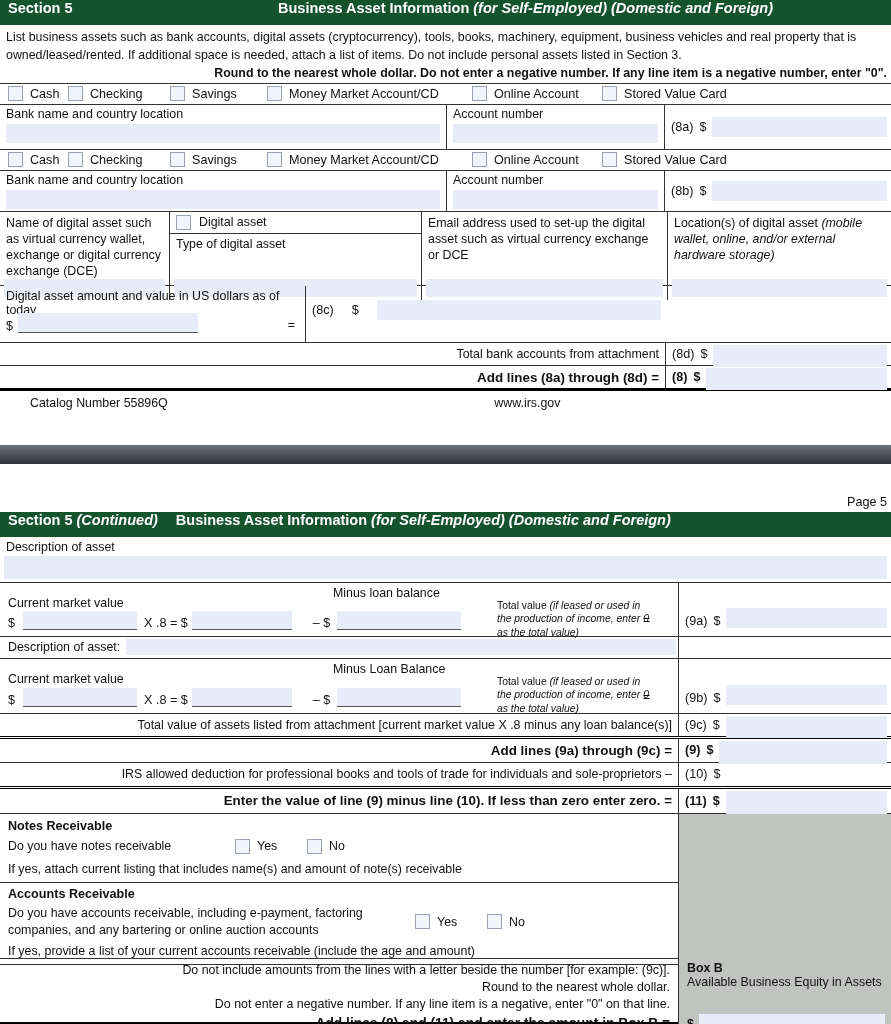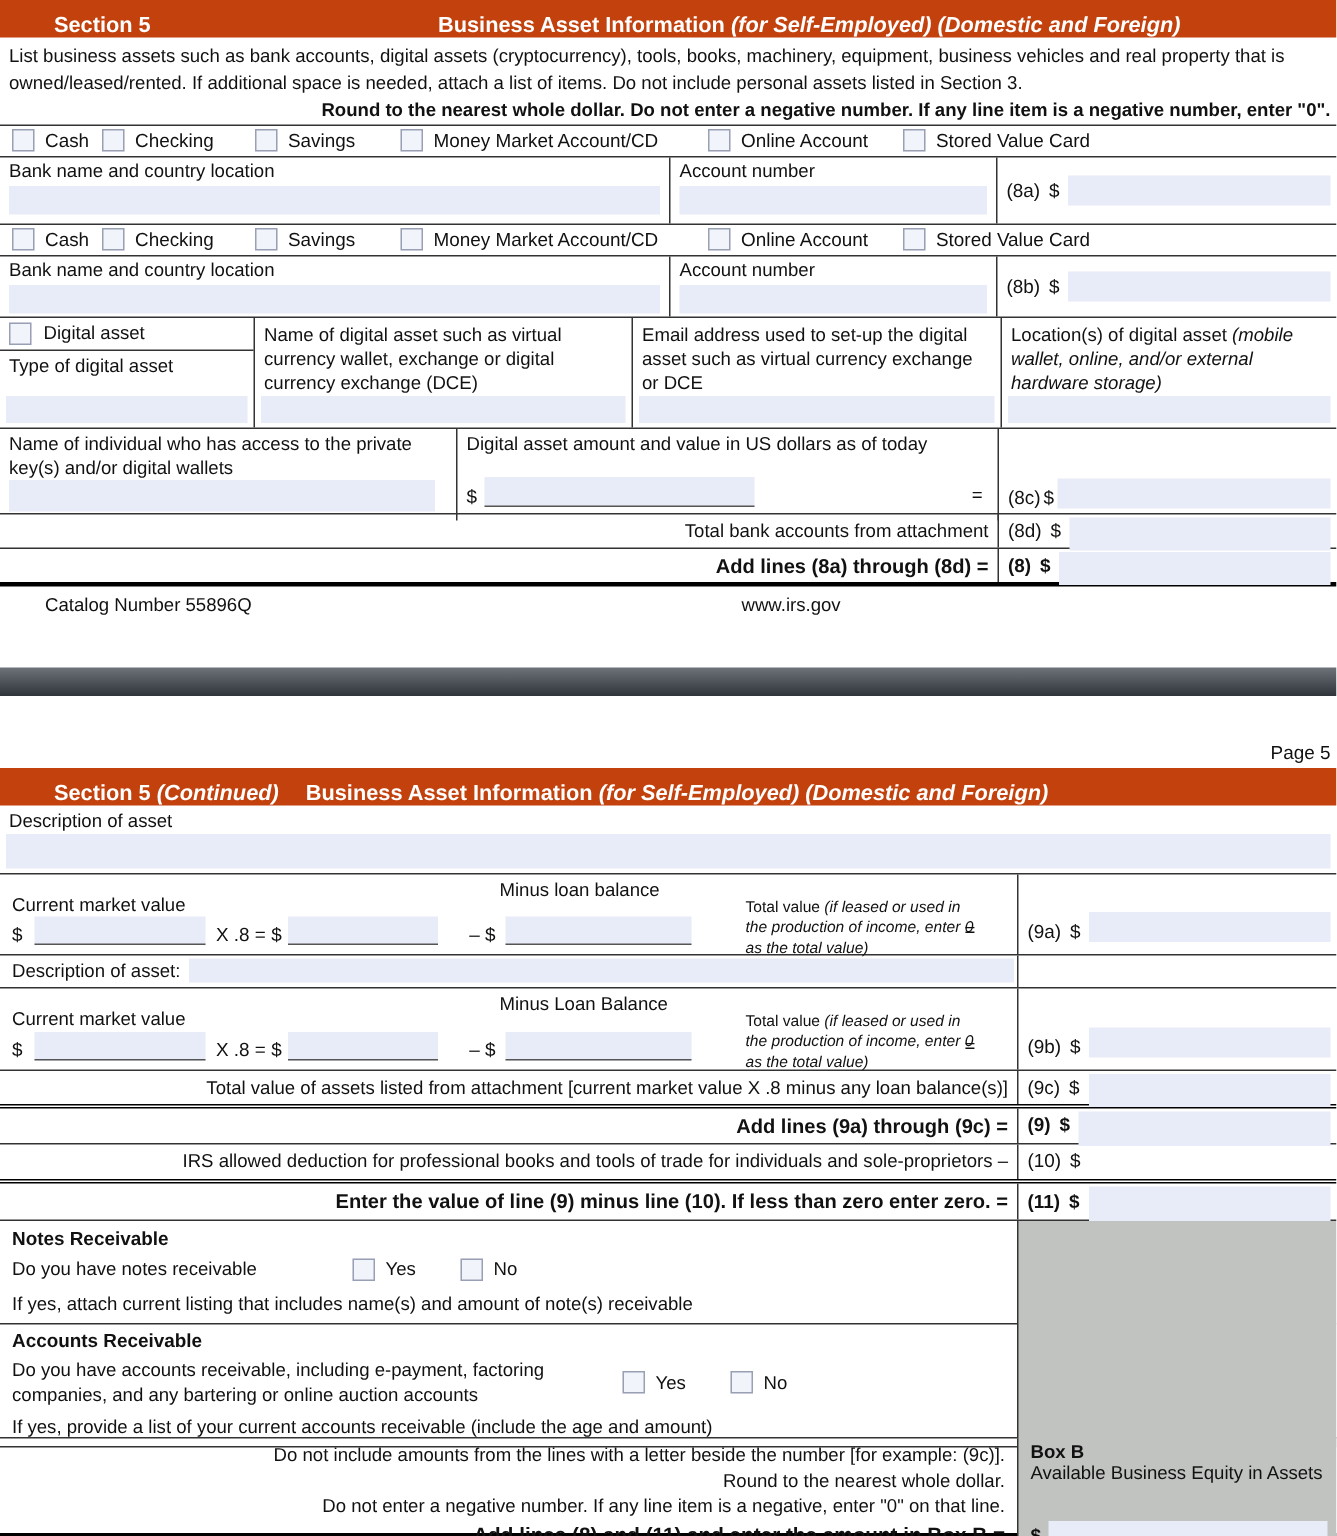--- a/index.html
+++ b/index.html
@@ -1,18 +1,18 @@
 <!DOCTYPE html>
 <html><head>
 <meta charset="utf-8">
 <style>
   * { box-sizing: border-box; margin: 0; padding: 0; }
   body { background:#fff; font-family:"Liberation Sans", sans-serif; color:#111; }
   .page { width:891px; background:#fff; }
-  .bar { background:#c2410c; color:#fff; height:25px; display:flex; align-items:flex-end; font-size:14.5px; font-weight:bold;padding-left:28px; }
+  .bar { background:#14532d; color:#fff; height:25px; display:flex; align-items:flex-start; font-size:14.5px; font-weight:bold; }
   .bar .sec { padding-left:8px; width:160px; flex:none; }
   .bar .sec .cont { font-style:italic; font-weight:bold; }
   .bar2 .sec { width:auto; margin-right:18px; }
   .bar .ttl { flex:1; text-align:center; }
   .bar2 .ttl { flex:none; text-align:left; }
   .it { font-style:italic; }
   .b { font-weight:bold; }
   .intro { font-size:12.4px; line-height:1.45; padding:4px 8px 1px 6px; }
   .rnote { font-size:12.4px; font-weight:bold; text-align:right; padding:0 4px 3px 0; }
   .cbrow { height:22px; display:flex; align-items:center; padding-left:8px; border-top:1.5px solid #333; border-bottom:1px solid #333; font-size:12.6px; }
@@ -33,21 +33,21 @@
   .dgtop { display:flex; align-items:center; gap:8px; padding:3px 6px; border-bottom:1px solid #333; }
   .dgtype { padding:3px 6px 0 6px; }
   .row8c { display:grid; grid-template-columns:305px 360px 1fr; border-top:1.5px solid #333; height:57px; font-size:12.4px; }
   .row8c .k1 { border-right:1px solid #333; display:flex; flex-direction:column; padding:2px 6px 6px 6px; line-height:1.3; }
   .row8c .k1 .fill { height:21px; margin-top:auto; margin-right:8px; }
   .row8c .k2 { position:relative; }
   .row8c .k2 .lbl { position:absolute; top:3px; left:6px; }
   .dstrip { position:absolute; left:6px; bottom:9px; display:flex; align-items:flex-end; gap:5px; font-size:12.6px; }
   .ufill { background:#e8ecf8; border-bottom:1.5px solid #555; width:180px; height:20px; }
   .row8c .eq { position:absolute; right:10px; bottom:10px; }
-  .k3 { border-left:1px solid #333; display:flex; align-items:flex-end; gap:2px; font-size:12.6px; padding:0 4px 8px 6px; }
+  .k3 { border-left:1px solid #333; display:flex; align-items:center; gap:18px; font-size:12.6px; padding:0 4px 8px 6px; }
   .k3 .fill { flex:1; height:20px; }
   .sumrow { display:grid; grid-template-columns:665px 1fr; border-top:1px solid #333; }
   .sumrow .lt { text-align:right; padding:4px 6px 3px 0; font-size:12.4px; }
   .sumrow .rt { border-left:1.5px solid #333; display:flex; align-items:center; gap:6px; font-size:12.6px; padding:0 4px 0 6px; }
   .sumrow .rt .fill { flex:1; height:100%; min-height:18px; align-self:stretch; margin:2px 0; }
   .thick { border-bottom:3px solid #000; }
   .footer { display:flex; align-items:center; height:25px; padding:0 4px 0 6px; font-size:12.4px;margin-left:24px; }
   .footer .mid { flex:1; text-align:center; }
   .fnum { font-size:17px; font-weight:bold; }
   .fsm { font-size:11px; }
@@ -181,46 +181,42 @@
       </div>
     <div class="amtcell">
         <span>(8b)</span>
         <span>$</span>
         <div class="fill"></div>
       </div>
   </div>
 
   <div class="digitable">
     <div>
+      <div class="pad">Name of digital asset such as virtual currency wallet, exchange or digital currency exchange (DCE)</div>
+      <div class="fill"></div>
+    </div>
+    <div>
       <div class="dgtop">
           <span class="cb"></span>
           <span>Digital asset</span>
         </div>
       <div class="dgtype">Type of digital asset</div>
       <div class="fill"></div>
     </div>
     <div>
-      <div class="pad">Name of digital asset such as virtual currency wallet, exchange or digital currency exchange (DCE)</div>
-      <div class="fill"></div>
-    </div>
-    <div>
       <div class="pad">Email address used to set-up the digital asset such as virtual currency exchange or DCE</div>
       <div class="fill"></div>
     </div>
     <div>
       <div class="pad"><span>Location(s) of digital asset </span><span class="it">(mobile wallet, online, and/or external hardware storage)</span></div>
       <div class="fill"></div>
     </div>
   </div>
 
   <div class="row8c">
-    <div class="k1">
-      <span>Name of individual who has access to the private key(s) and/or digital wallets</span>
-      <div class="fill"></div>
-    </div>
     <div class="k2">
       <span class="lbl">Digital asset amount and value in US dollars as of today</span>
       <div class="dstrip">
           <span>$</span>
           <div class="ufill"></div>
         </div>
       <span class="eq">=</span>
     </div>
     <div class="k3">
         <span>(8c)</span>

